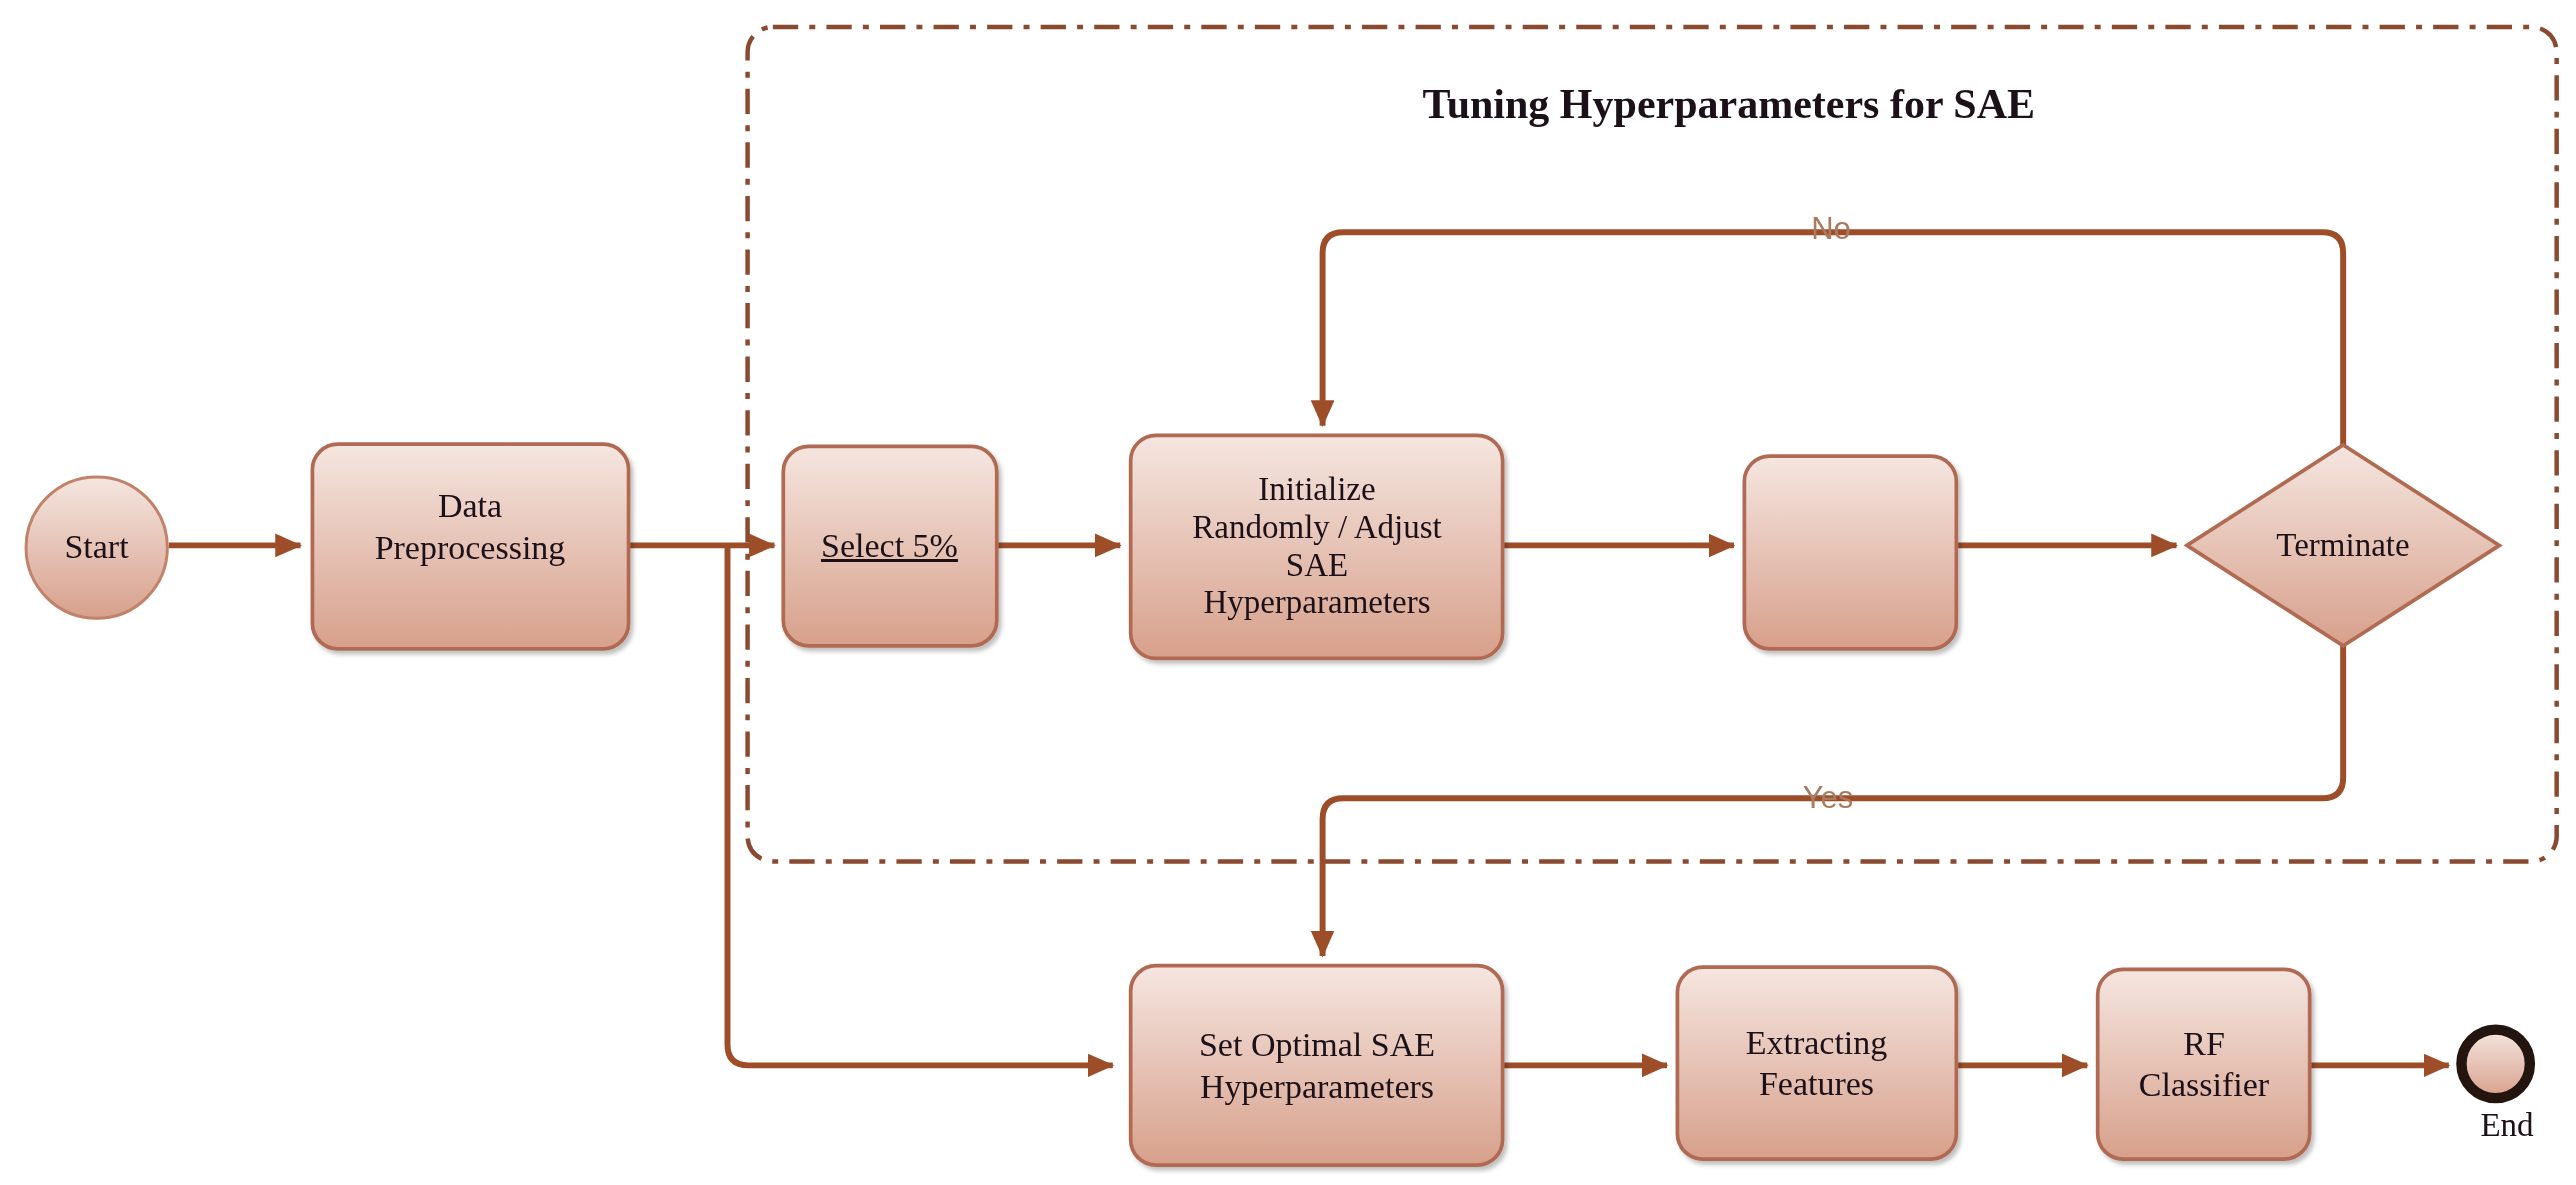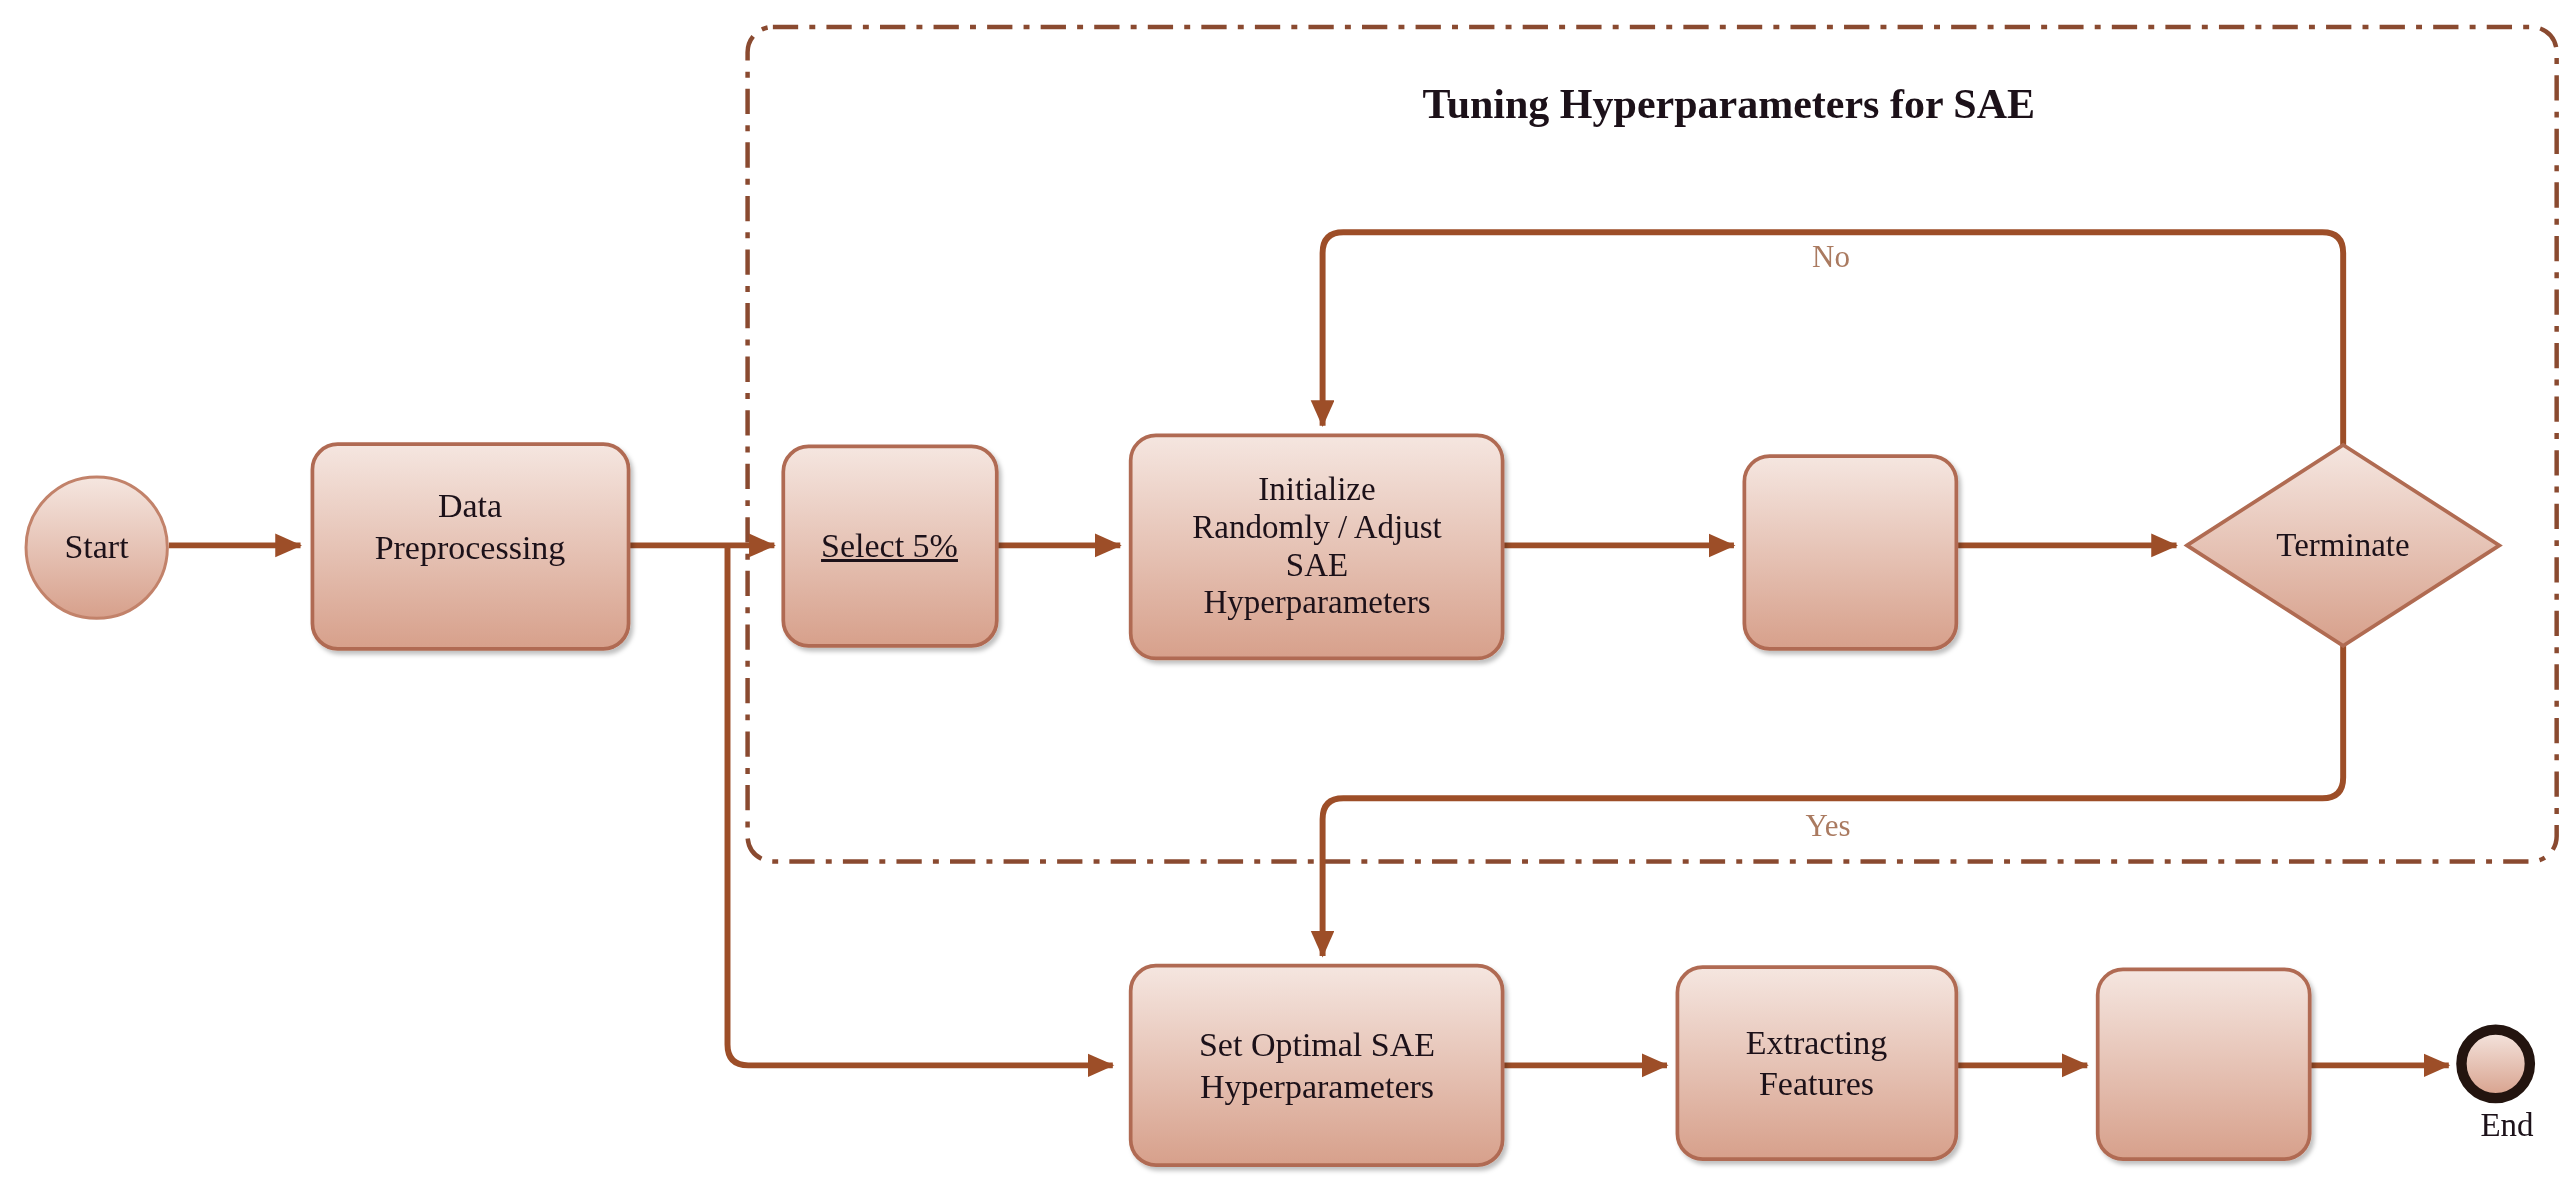--- a/index.html
+++ b/index.html
@@ -35,24 +35,23 @@
     text-align: right;
     font-weight: bold;
     font-size: 42px;
     color: var(--text, #1c1119);
     font-family: "Liberation Serif", serif;
   }
   .edge-label {
     position: absolute;
     width: 104px; height: 48px;
     display: flex; align-items: center; justify-content: center;
-    font-family: Liberation Serif, serif;
+    font-family: Liberation Sans, sans-serif;
     font-size: 31px;
     color: var(--edge-label, #aa7a60);
-    margin-top: 28px;
   }
   .end-caption {
     position: absolute;
     left: 2444px; top: 1107px; width: 126px;
     text-align: center;
     font-size: 33px;
     color: var(--text, #1c1119);
     font-family: "Liberation Serif", serif;
   }
   
@@ -137,19 +136,21 @@
   <div class="node-label" style="left:783px; top:446px; width:213px; height:199px;text-decoration:underline;">Select 5%</div>
   <div class="node-label small" style="left:1131px; top:435px; width:372px; height:223px;">Initialize
 Randomly / Adjust
 SAE
 Hyperparameters</div>
   <div class="node-label small" style="left:2187px; top:445px; width:312px; height:201px;">Terminate</div>
   <div class="node-label" style="left:1131px; top:966px; width:372px; height:199px;">Set Optimal SAE
 Hyperparameters</div>
   <div class="node-label" style="left:1677px; top:967px; width:279px; height:192px;">Extracting
 Features</div>
+  <div class="node-label" style="left:2098px; top:969px; width:212px; height:190px;">RF
+Classifier</div>
   <div class="end-caption">End</div>
 
   <div class="edge-label" style="left:1779px; top:205px;">No</div>
   <div class="edge-label" style="left:1776px; top:774px;">Yes</div>
 
 </div>
 
 
 </body></html>

